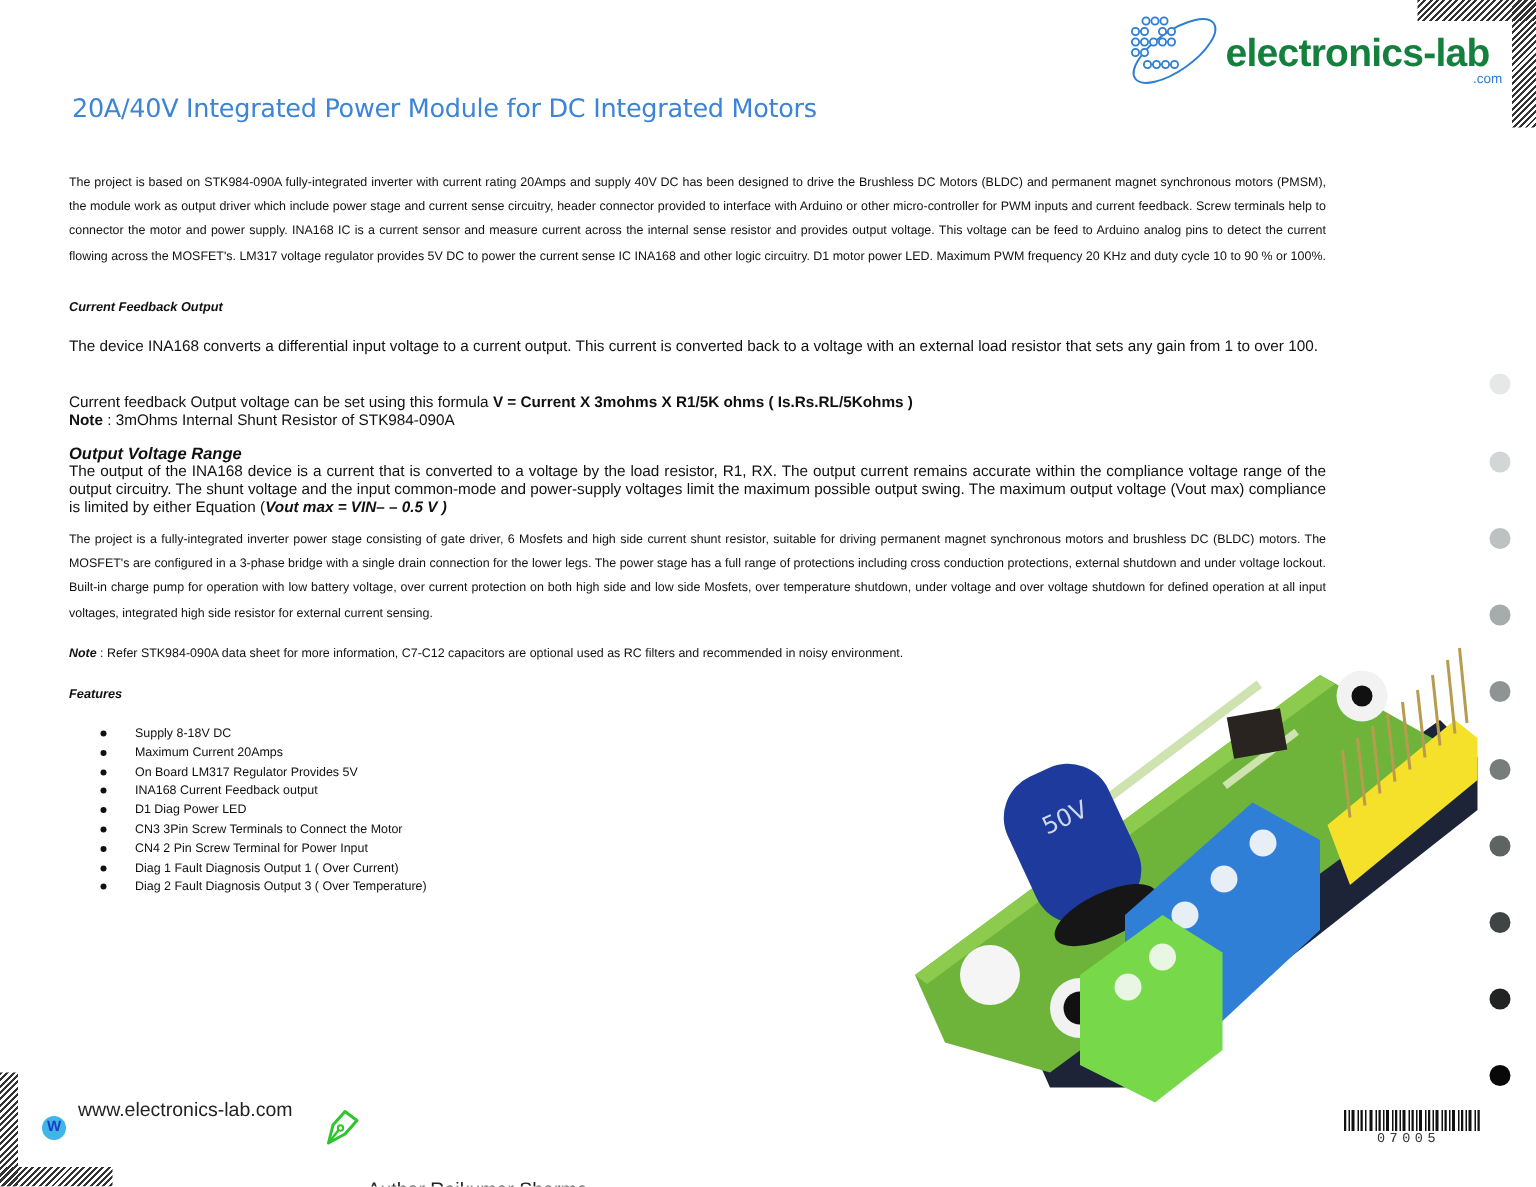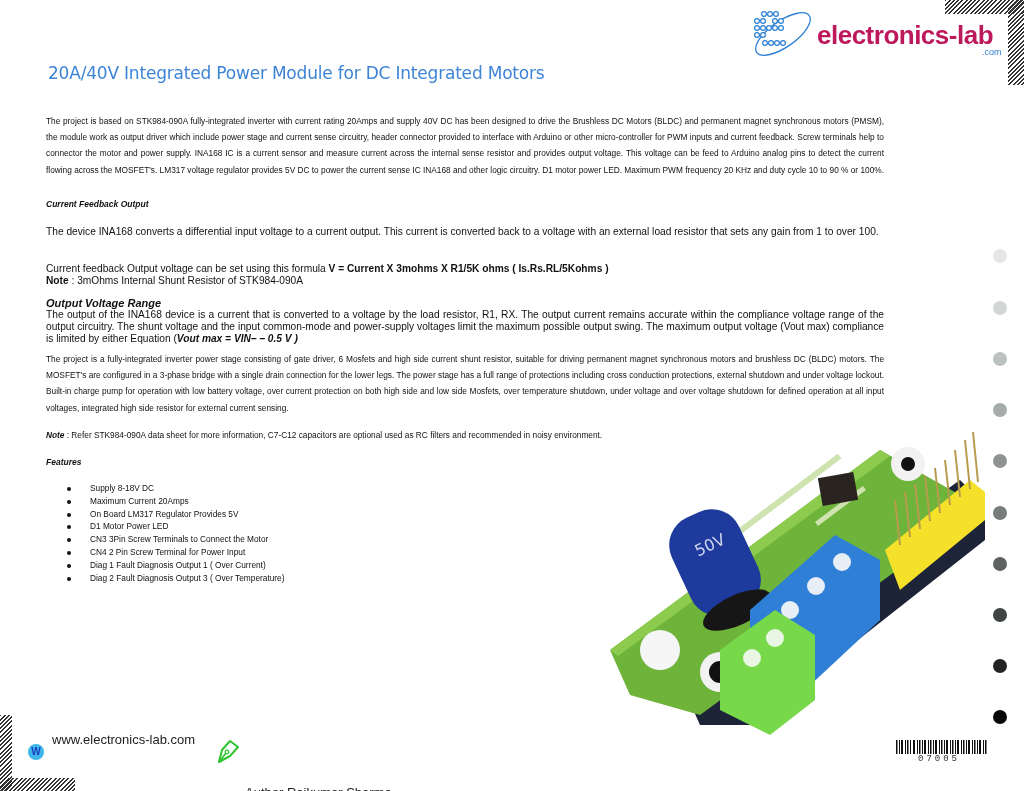--- a/index.html
+++ b/index.html
@@ -6,21 +6,21 @@
   body { width:1024px; height:791px; position:relative; overflow:hidden; font-family:"Liberation Sans", sans-serif; color:#111; }
   .abs { position:absolute; }
   
   .hatch { background: repeating-linear-gradient(135deg, #333 0 1.4px, transparent 1.4px 3px); }
   .hatch-tr-h { left:945px; top:0; width:79px; height:14px; }
   .hatch-tr-v { left:1008px; top:0; width:16px; height:85px; }
   .hatch-bl-v { left:0; top:715px; width:12px; height:76px; }
   .hatch-bl-h { left:0; top:778px; width:75px; height:13px; }
   
   .logo { left:748px; top:6px; width:200px; height:55px; }
-  .logo-text { left:817px; top:20px; font-size:26px; font-weight:bold; color:#be185d; letter-spacing:-0.5px; font-family:"Liberation Sans", sans-serif; }
+  .logo-text { left:817px; top:20px; font-size:26px; font-weight:bold; color:#15803d; letter-spacing:-0.5px; font-family:"Liberation Sans", sans-serif; }
   .logo-com { left:982px; top:47px; font-size:9px; color:#2c7fd3; }
   
   .title { left:48px; top:63px; font-size:17px; color:#3d84d6; font-family:"DejaVu Sans", sans-serif; font-weight:normal; letter-spacing:-0.2px; }
   
   .p-calibri { font-family:"Liberation Sans", sans-serif; font-size:8.3px; line-height:16.2px; color:#111; text-align:justify; }
   .p1 { left:46px; top:113px; width:838px; }
   .h-small { left:46px; top:199px; font-size:8.5px; font-weight:bold; font-style:italic; }
   .p-arial { font-family:"Liberation Sans", sans-serif; font-size:10.2px; line-height:11.8px; color:#111; text-align:justify; }
   .p2 { left:46px; top:226px; width:838px; }
   .p3 { left:46px; top:263px; width:838px; }
@@ -94,21 +94,22 @@
 <div class="abs p-arial p4"><span>The output of the INA168 device is a current that is converted to a voltage by the load resistor, R1, RX. The output current remains accurate within the compliance voltage range of the output circuitry. The shunt voltage and the input common-mode and power-supply voltages limit the maximum possible output swing. The maximum output voltage (Vout max) compliance is limited by either Equation (</span><b><i>Vout max = VIN– – 0.5 V</i></b><b><i> )</i></b></div>
 
 <div class="abs p-calibri p5">The project is a fully-integrated inverter power stage consisting of gate driver, 6 Mosfets and high side current shunt resistor, suitable for driving permanent magnet synchronous motors and brushless DC (BLDC) motors. The MOSFET's are configured in a 3-phase bridge with a single drain connection for the lower legs. The power stage has a full range of protections including cross conduction protections, external shutdown and under voltage lockout. Built-in charge pump for operation with low battery voltage, over current protection on both high side and low side Mosfets, over temperature shutdown, under voltage and over voltage shutdown for defined operation at all input voltages, integrated high side resistor for external current sensing.</div>
 <div class="abs p-calibri note2"><b><i>Note</i></b><span> : Refer STK984-090A data sheet for more information, C7-C12 capacitors are optional used as RC filters and recommended in noisy environment.</span></div>
 
 <div class="abs h-feat">Features</div>
 <ul class="abs features">
   <li>Supply 8-18V DC</li>
   <li>Maximum Current 20Amps</li>
   <li>On Board LM317 Regulator Provides 5V</li>
-  <li>D1 Motor Power LED</li>
+  <li>INA168 Current Feedback output</li>
+  <li>D1 Diag Power LED</li>
   <li>CN3 3Pin Screw Terminals to Connect the Motor</li>
   <li>CN4 2 Pin Screw Terminal for Power Input</li>
   <li>Diag 1 Fault Diagnosis Output 1 ( Over Current)</li>
   <li>Diag 2 Fault Diagnosis Output 3 ( Over Temperature)</li>
 </ul>
 
 <svg class="abs board" viewBox="0 0 400 330">
 
   <polygon points="80,270 360,70 385,95 385,130 150,315 100,315" fill="#1d2438"></polygon>
 

